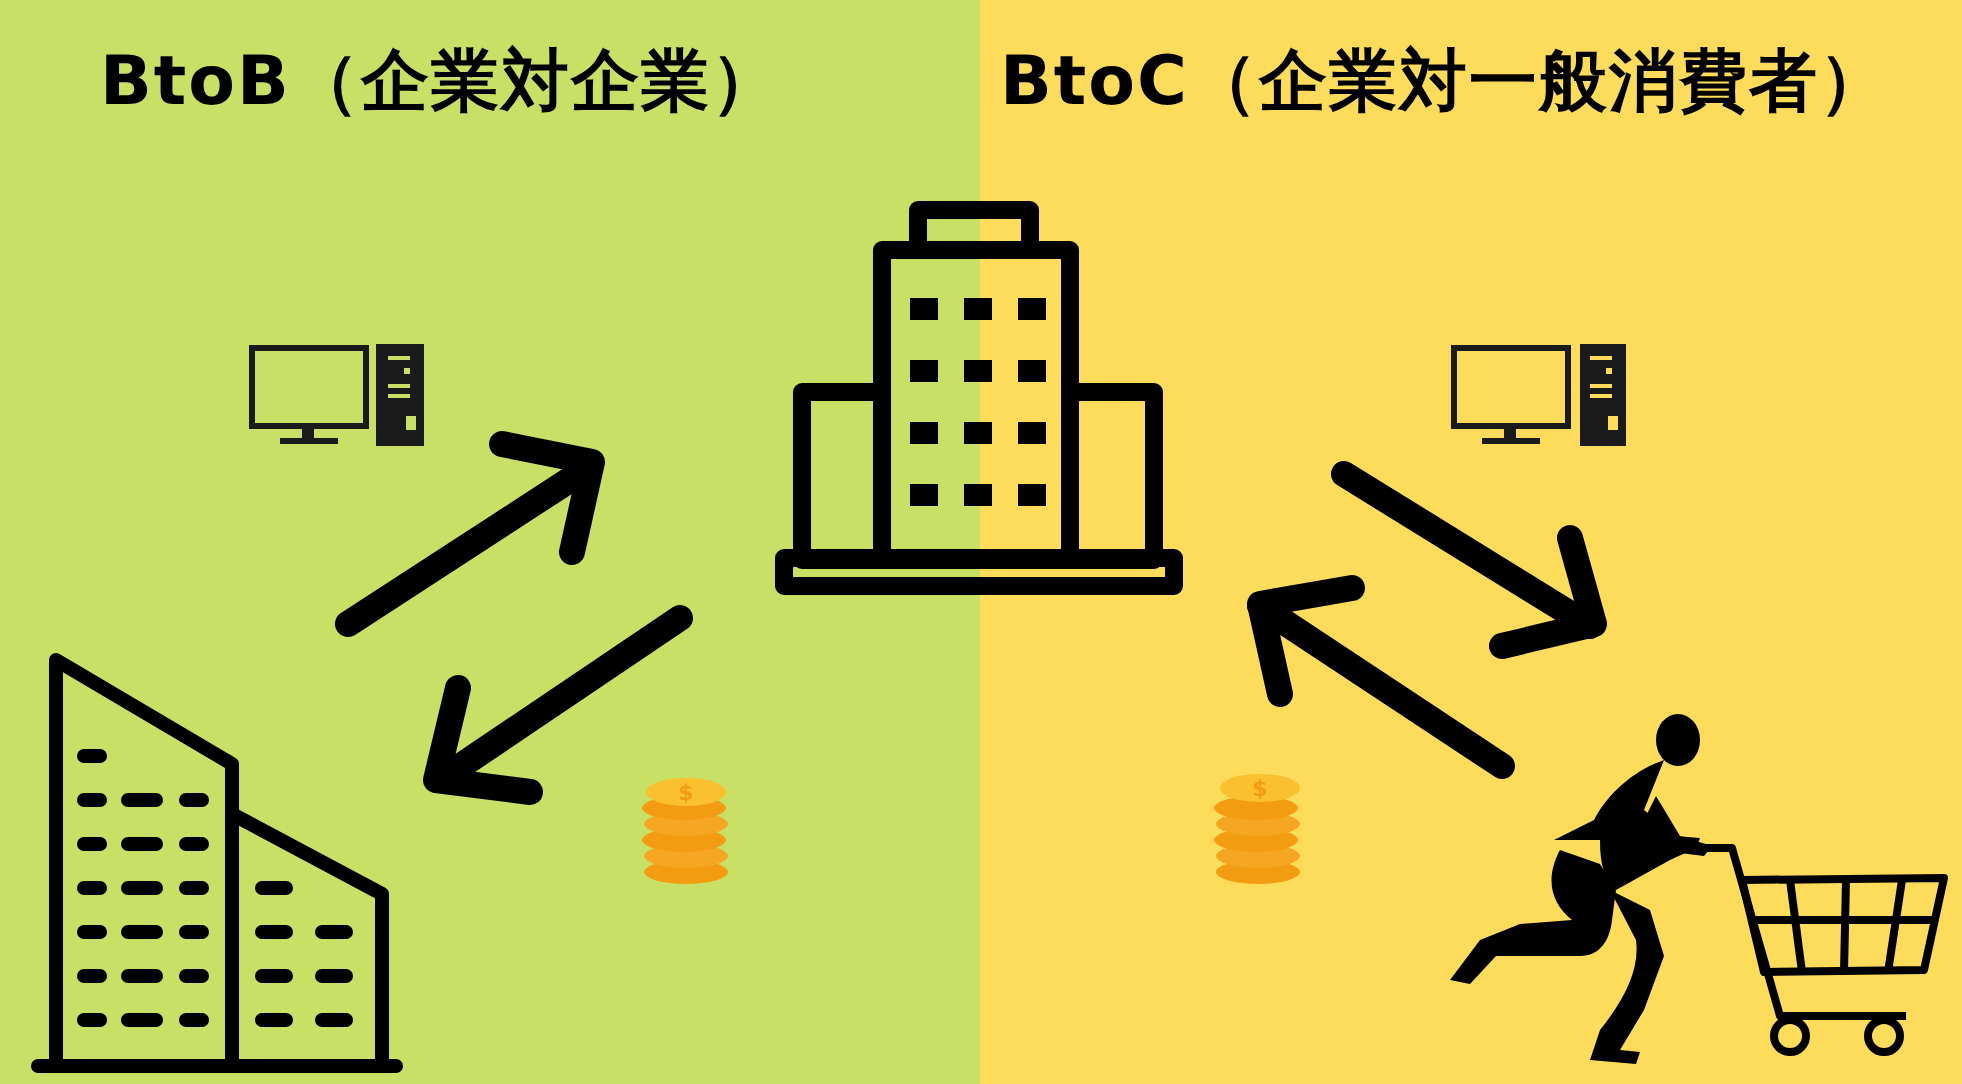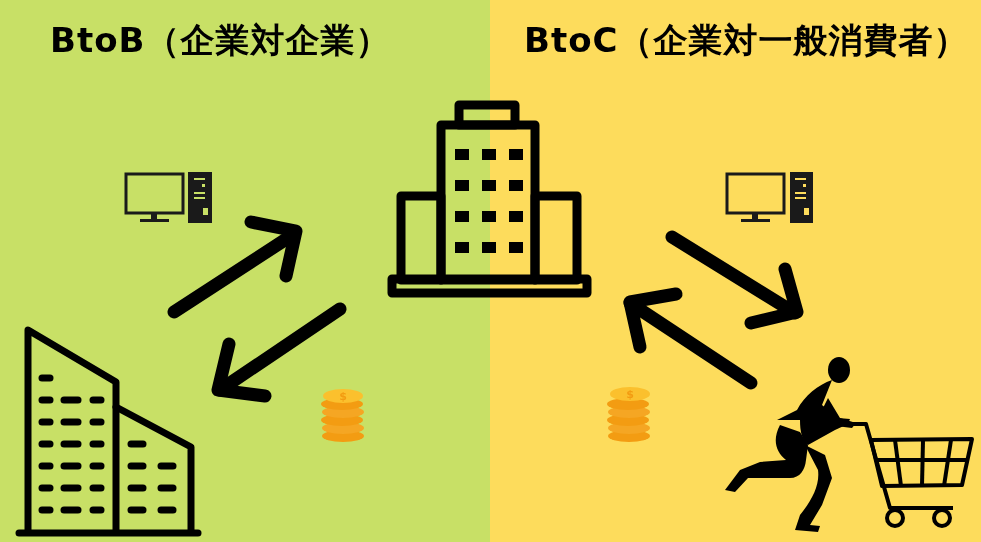--- a/index.html
+++ b/index.html
@@ -2,21 +2,21 @@
 <html><head>
 <meta charset="utf-8">
 <style>
   html,body{margin:0;padding:0;}
   body{width:981px;height:542px;position:relative;overflow:hidden;font-family:"DejaVu Sans","Liberation Sans",sans-serif;}
   .half{position:absolute;top:0;height:542px;}
   .left{left:0;width:490px;background:#c8e066;}
   .right{left:490px;width:491px;background:#fddc5c;}
   .title{position:absolute;top:18px;font-size:34px;font-weight:bold;color:#000;white-space:nowrap;letter-spacing:1px;}
   .title.l{left:50px;}
-  .title.r{left:524px;}
+  .title.r{left:500px;}
   svg.layer{position:absolute;left:0;top:0;}
 </style>
 </head>
 <body>
 
 <div class="half left"></div>
 <div class="half right"></div>
 
 <div class="title l">BtoB（企業対企業）</div>
 <div class="title r">BtoC（企業対一般消費者）</div>

